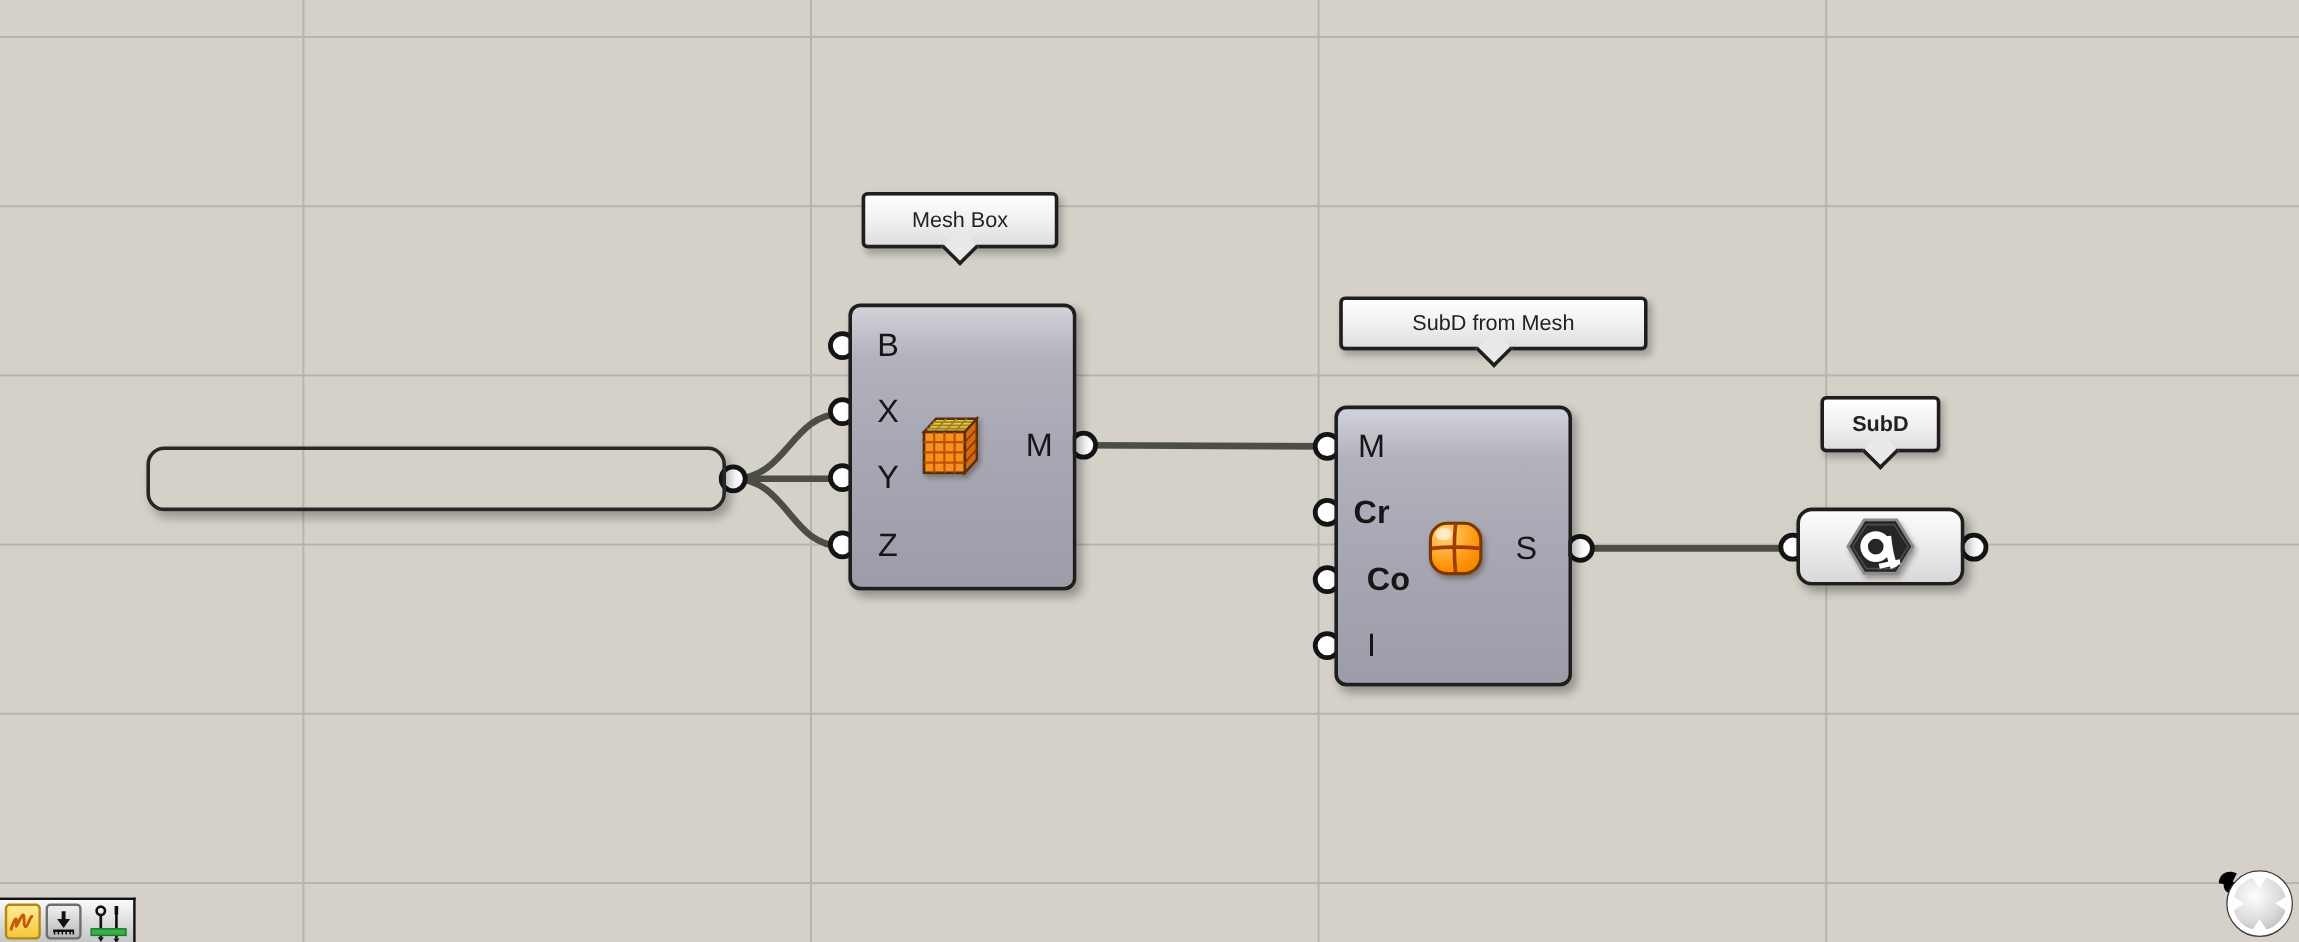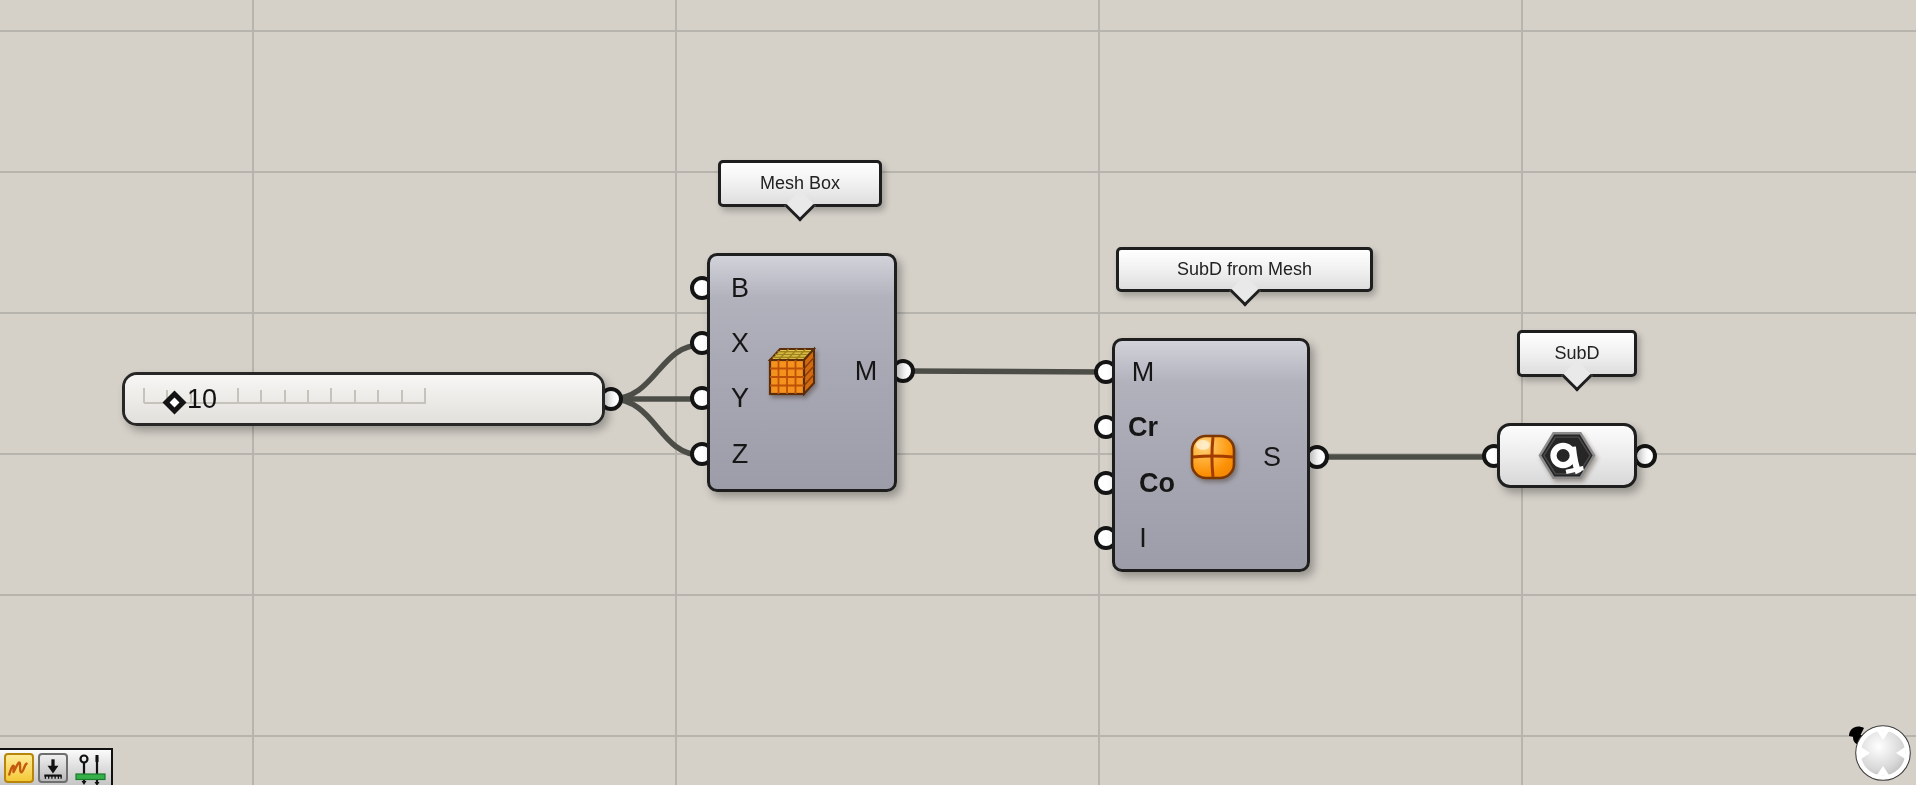--- a/index.html
+++ b/index.html
@@ -89,42 +89,20 @@
 
   <svg class="wires" width="1916" height="785">
     <path class="wire" d="M 611 399 C 656 399 659 345 701 345"></path>
     <path class="wire" d="M 611 399 L 701 399"></path>
     <path class="wire" d="M 611 399 C 656 399 659 455 701 455"></path>
     <path class="wire" d="M 901 371 L 1105 372"></path>
     <path class="wire" d="M 1316 457 L 1493 457"></path>
   </svg>
 
   <div class="slider">
-    <div class="slider-track">
-      <svg class="ticks" width="332" height="48">
-        <line x1="19" y1="28" x2="301" y2="28" stroke="#c6c3bd" stroke-width="2"></line>
-        <g stroke="#c6c3bd" stroke-width="2">
-          <line x1="19" y1="13" x2="19" y2="28"></line>
-            <line x1="42" y1="15" x2="42" y2="28"></line>
-          <line x1="66" y1="15" x2="66" y2="28"></line>
-            <line x1="89" y1="15" x2="89" y2="28"></line>
-          <line x1="113" y1="13" x2="113" y2="28"></line>
-            <line x1="136" y1="15" x2="136" y2="28"></line>
-          <line x1="160" y1="15" x2="160" y2="28"></line>
-            <line x1="183" y1="15" x2="183" y2="28"></line>
-          <line x1="206" y1="13" x2="206" y2="28"></line>
-            <line x1="230" y1="15" x2="230" y2="28"></line>
-          <line x1="253" y1="15" x2="253" y2="28"></line>
-            <line x1="277" y1="15" x2="277" y2="28"></line>
-          <line x1="300" y1="13" x2="300" y2="28"></line>
-        </g>
-      </svg>
-      <div class="handle"></div>
-      <div class="slider-value">10</div>
-    </div>
   </div>
   <div class="nub" style="left:599px;top:387px;"></div>
 
   <div class="nub" style="left:690px;top:276px;"></div>
   <div class="nub" style="left:690px;top:331px;"></div>
   <div class="nub" style="left:690px;top:386px;"></div>
   <div class="nub" style="left:690px;top:442px;"></div>
   <div class="nub" style="left:891px;top:359px;"></div>
   <div class="comp" style="left:707px;top:253px;width:190px;height:239px;">
     <div class="port" style="left:8px;top:14px;">B</div>
@@ -197,21 +175,21 @@
   <div class="nub" style="left:1633px;top:444px;"></div>
   <div class="param">
     <svg class="comp-icon" style="left:38px;top:3px;" width="58" height="53" viewBox="0 0 60 54">
       <polygon points="2,27 16,4 44,4 58,27 44,50 16,50" fill="#262626" stroke="#8c8c8c" stroke-width="2.5"></polygon>
       <polygon points="6,27 18,8 42,8 54,27 42,46 18,46" fill="none" stroke="#4a4a4a" stroke-width="1.5"></polygon>
       <circle cx="26" cy="27" r="10" fill="none" stroke="#ffffff" stroke-width="6.5"></circle>
       <path d="M36 18 C37 28 38 36 42 45" stroke="#ffffff" stroke-width="6.5" fill="none"></path>
       <path d="M29 44 L47 40" stroke="#ffffff" stroke-width="4.5" fill="none"></path>
     </svg>
   </div>
-  <div class="callout" style="left:1517px;top:330px;width:120px;height:47px;line-height:41px;">
+  <div class="callout" style="left:1517px;top:330px;width:100px;height:47px;line-height:41px;font-weight:bold;">
     <span class="txt">SubD</span>
   </div>
 
   <div class="toolbar">
     <div class="tb-btn tb-sketch">
       <svg width="26" height="26" viewBox="0 0 24 24">
         <path d="M3 18 C6 8 8 8 7 14 C6 20 10 8 12 7 C14 6 12 16 14 16 C16 16 17 9 19 8" stroke="#c35a10" stroke-width="2.2" fill="none" stroke-linecap="round"></path>
       </svg>
     </div>
     <div class="tb-btn tb-preview">

